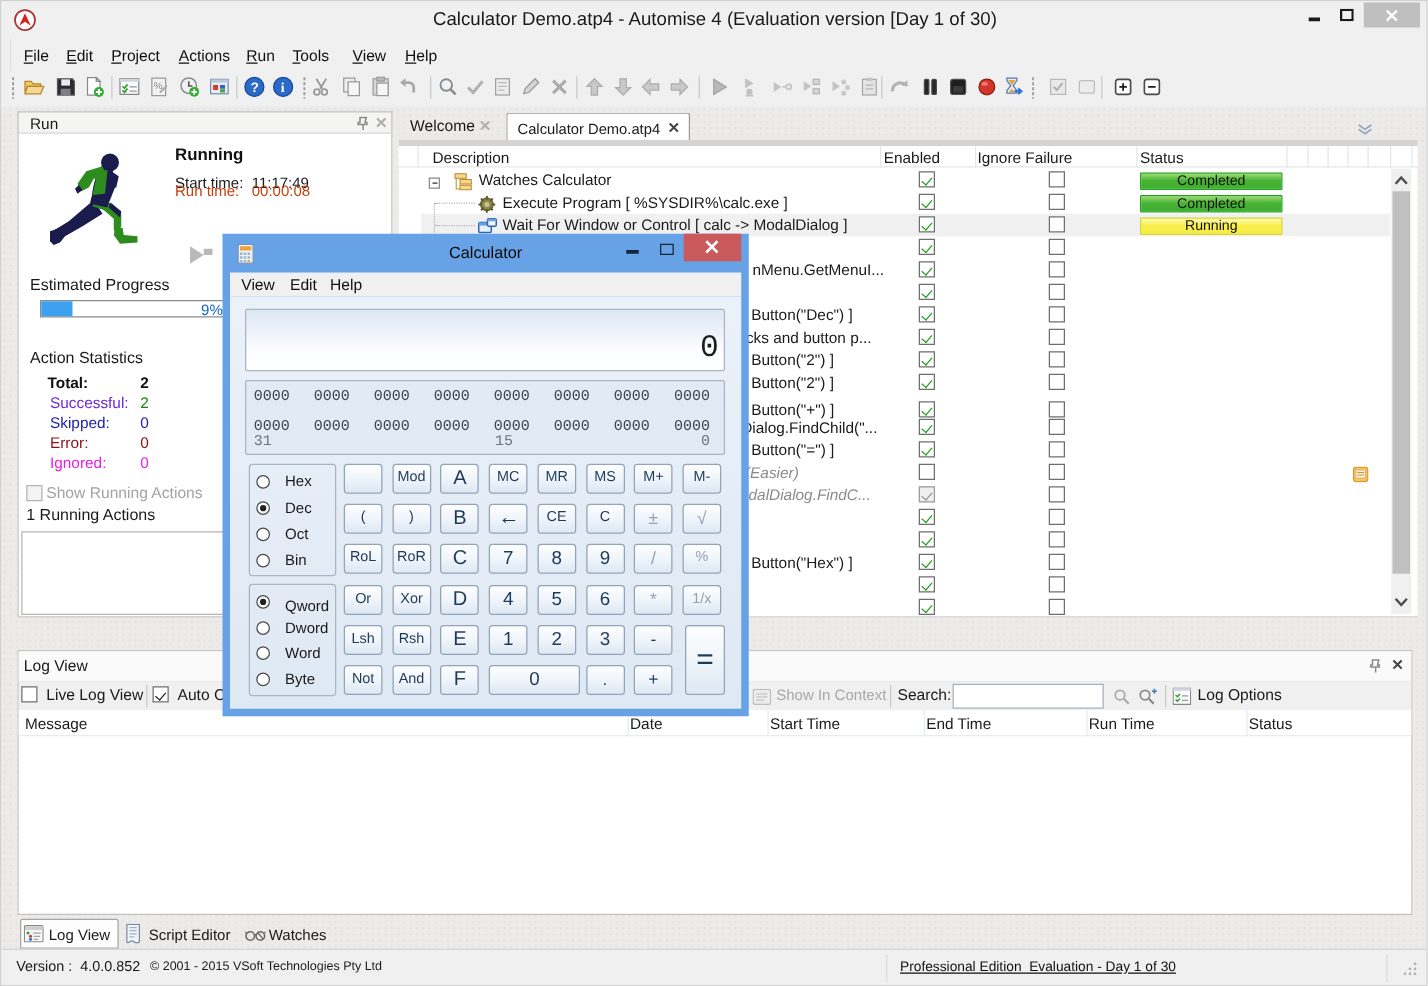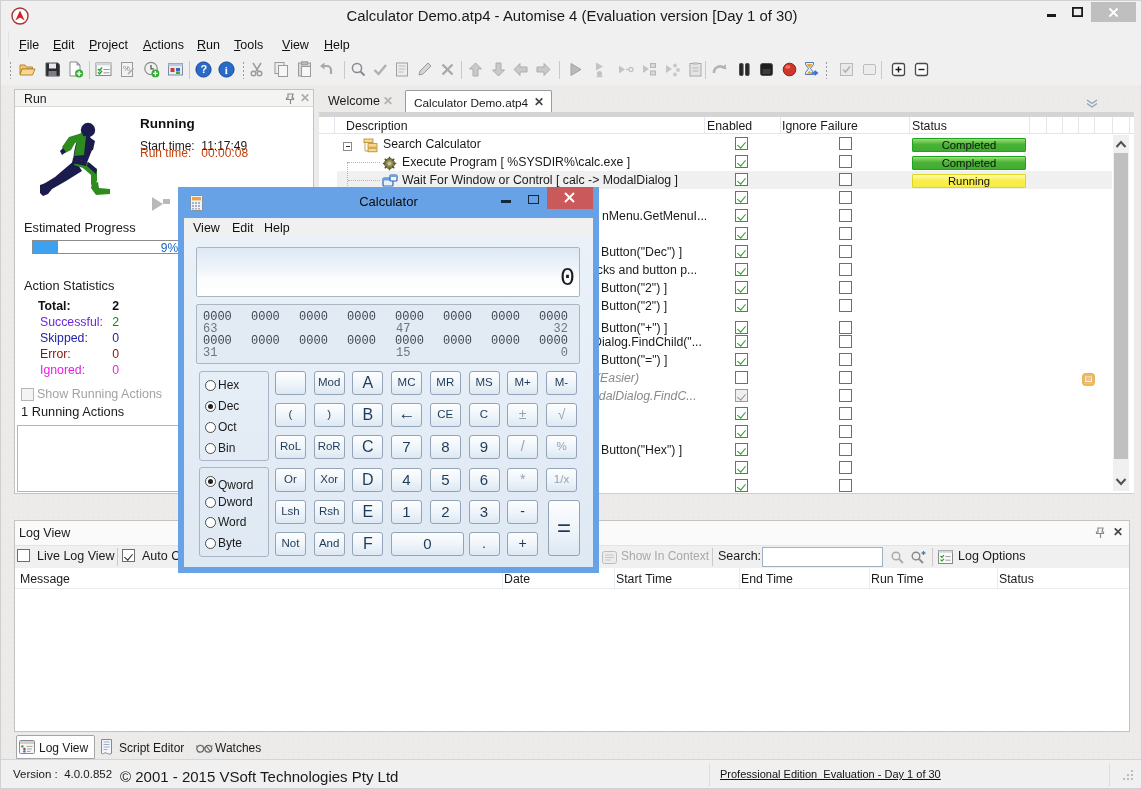--- a/index.html
+++ b/index.html
@@ -80,21 +80,21 @@
   .cbtn.dig{font-size:15px;line-height:22px;}
   .cbtn.dis{color:#93a2b4;}
   .cbtn.sym{font-size:14px;line-height:20px;}
   .cbtn.arr{font-size:17px;font-weight:bold;line-height:19px;color:#16365c;letter-spacing:-1px;}
   .rgrp{position:absolute;width:70px;border:1px solid #a9b5c4;border-radius:3px;
     box-sizing:border-box;}
   .radio{position:absolute;width:11px;height:11px;border:1px solid #4a4a4a;
     border-radius:50%;background:#fff;box-sizing:border-box;}
   .radio .dot{position:absolute;left:2px;top:2px;width:5px;height:5px;
     border-radius:50%;background:#222;}
-  .rlbl{position:absolute;font-size:12px;color:#1a1a1a;}
+  .rlbl{position:absolute;font-size:12px;color:#1a1a1a;margin-left:10px;}
   .mono{font-family:"Liberation Mono",monospace;}
 </style>
 </head>
 <body>
 <div id="app">
   <div id="dock" class="abs"></div>
 
   <div id="title" class="abs">
     <div class="t">Calculator Demo.atp4 - Automise 4 (Evaluation version [Day 1 of 30)</div>
     <svg class="abs" style="left:10px;top:6px" width="18" height="18" viewBox="0 0 18 18">
@@ -396,21 +396,21 @@
 
     <div class="abs" style="left:24px;top:30px;width:9px;height:9px;background:#fff;border:1px solid #8a8a8a;box-sizing:border-box">
         <div class="abs" style="left:1.5px;top:3px;width:4px;height:1px;background:#333"></div>
       </div>
     <svg class="abs" style="left:44px;top:26px" width="16" height="15" viewBox="0 0 16 15">
         <path d="M2 2 v11 h4" fill="none" stroke="#caa53c"></path>
         <rect x="1" y="1" width="9" height="3.6" fill="#f6d88a" stroke="#b8872e" stroke-width="0.8"></rect>
         <rect x="5" y="5.6" width="9" height="3.6" fill="#f6d88a" stroke="#b8872e" stroke-width="0.8"></rect>
         <rect x="5" y="10.2" width="9" height="3.6" fill="#f6d88a" stroke="#b8872e" stroke-width="0.8"></rect>
       </svg>
-    <div class="rowtxt" style="left:64px;top:25px">Search Calculator</div>
+    <div class="rowtxt" style="left:64px;top:25px">Watches Calculator</div>
 
     <svg class="abs" style="left:63px;top:44px" width="15" height="15" viewBox="0 0 15 15">
         <circle cx="7.5" cy="7.5" r="5" fill="#8f8a4a" stroke="#5e5a28"></circle>
         <g stroke="#5e5a28" stroke-width="1.6">
           <path d="M7.5 0.8 v3 M7.5 11.2 v3 M0.8 7.5 h3 M11.2 7.5 h3 M2.8 2.8 l2.1 2.1 M10.1 10.1 l2.1 2.1 M12.2 2.8 l-2.1 2.1 M4.9 10.1 l-2.1 2.1"></path>
         </g>
         <circle cx="7.5" cy="7.5" r="2" fill="#c8c29a"></circle>
       </svg>
     <div class="rowtxt" style="left:83px;top:43px">Execute Program [ %SYSDIR%\calc.exe ]</div>
 
@@ -612,21 +612,21 @@
     <svg class="abs" style="left:195px;top:11px" width="17" height="11" viewBox="0 0 17 11">
         <circle cx="4.2" cy="5.8" r="3.4" fill="none" stroke="#6a6a6a" stroke-width="1.3"></circle>
         <circle cx="12.3" cy="5.8" r="3.4" fill="none" stroke="#6a6a6a" stroke-width="1.3"></circle>
         <path d="M7.6 5.2 q0.9 -1 1.8 0 M1 3.5 l-0.8 -1 M15.6 3.5 l0.8 -1 M10 2.8 l4.5 5.5" stroke="#6a6a6a" stroke-width="1.1" fill="none"></path>
       </svg>
     <div class="txt" style="left:214px;top:9px;font-size:12px;color:#1a1a1a">Watches</div>
   </div>
 
   <div id="statusbar" class="abs">
     <div class="txt" style="left:12px;top:8px;font-size:11.5px;color:#1a1a1a">Version :  4.0.0.852</div>
-    <div class="txt" style="left:119px;top:8px;font-size:15px;color:#1a1a1a">© 2001 - 2015 VSoft Technologies Pty Ltd</div>
+    <div class="txt" style="left:119px;top:8px;font-size:10px;color:#1a1a1a">© 2001 - 2015 VSoft Technologies Pty Ltd</div>
     <div class="txt" style="left:719px;top:8px;font-size:11px;color:#111;text-decoration:underline">Professional Edition  Evaluation - Day 1 of 30</div>
     <div class="abs" style="left:708px;top:4px;width:1px;height:22px;background:#dcdcdc"></div>
       <div class="abs" style="left:1108px;top:4px;width:1px;height:22px;background:#dcdcdc"></div>
       <svg class="abs" style="left:1120px;top:8px" width="14" height="14" viewBox="0 0 14 14">
         <g fill="#b0b0b0">
           <circle cx="11" cy="3" r="1.1"></circle>
           <circle cx="11" cy="7" r="1.1"></circle>
           <circle cx="11" cy="11" r="1.1"></circle>
           <circle cx="7" cy="7" r="1.1"></circle>
           <circle cx="7" cy="11" r="1.1"></circle>
@@ -677,21 +677,20 @@
         <div class="abs mono" style="left:6px;top:5px;width:365px;display:flex;justify-content:space-between;font-size:12px;color:#3d4752">
             <span>0000</span>
             <span>0000</span>
             <span>0000</span>
             <span>0000</span>
             <span>0000</span>
             <span>0000</span>
             <span>0000</span>
             <span>0000</span>
           </div>
-        <div class="abs mono" style="left:6px;top:17px;width:365px;font-size:12px;color:#6b7682"><span>63</span><span style="position:absolute;left:193px">47</span><span style="position:absolute;right:0">32</span></div>
         <div class="abs mono" style="left:6px;top:29px;width:365px;display:flex;justify-content:space-between;font-size:12px;color:#3d4752">
             <span>0000</span>
             <span>0000</span>
             <span>0000</span>
             <span>0000</span>
             <span>0000</span>
             <span>0000</span>
             <span>0000</span>
             <span>0000</span>
           </div>

